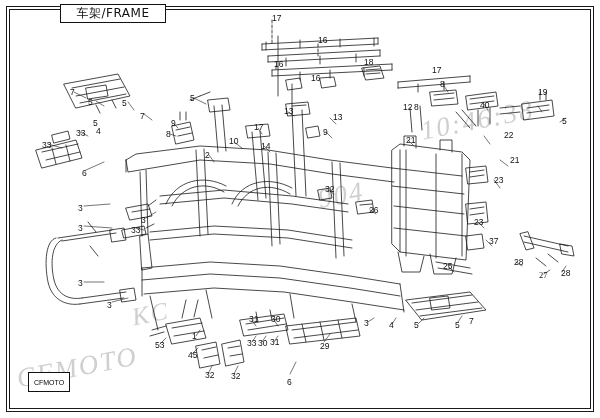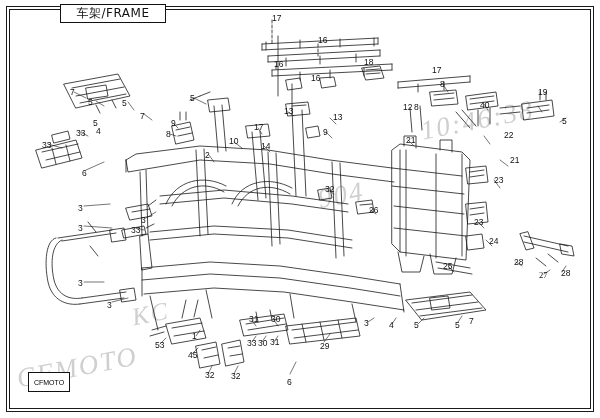--- a/index.html
+++ b/index.html
@@ -243,21 +243,21 @@
       <div class="lbl" style="left: 205px; top: 151px;">2</div>
       <div class="lbl" style="left: 510px; top: 156px;">21</div>
       <div class="lbl" style="left: 494px; top: 176px;">23</div>
       <div class="lbl" style="left: 325px; top: 185px;">32</div>
       <div class="lbl" style="left: 369px; top: 206px;">26</div>
       <div class="lbl" style="left: 78px; top: 204px;">3</div>
       <div class="lbl" style="left: 78px; top: 224px;">3</div>
       <div class="lbl" style="left: 141px; top: 216px;">3</div>
       <div class="lbl" style="left: 131px; top: 226px;">33</div>
       <div class="lbl" style="left: 474px; top: 218px;">23</div>
-      <div class="lbl" style="left: 489px; top: 237px;">24</div>
+      <div class="lbl" style="left: 489px; top: 237px;">37</div>
       <div class="lbl" style="left: 443px; top: 262px;">25</div>
       <div class="lbl" style="left: 514px; top: 258px;">28</div>
       <div class="lbl" style="left: 539px; top: 271px; font-family: Liberation Serif, serif;">27</div>
       <div class="lbl" style="left: 561px; top: 269px;">28</div>
       <div class="lbl" style="left: 78px; top: 279px;">3</div>
       <div class="lbl" style="left: 107px; top: 301px;">3</div>
       <div class="lbl" style="left: 364px; top: 319px;">3</div>
       <div class="lbl" style="left: 389px; top: 321px;">4</div>
       <div class="lbl" style="left: 414px; top: 321px;">5</div>
       <div class="lbl" style="left: 455px; top: 321px;">5</div>

